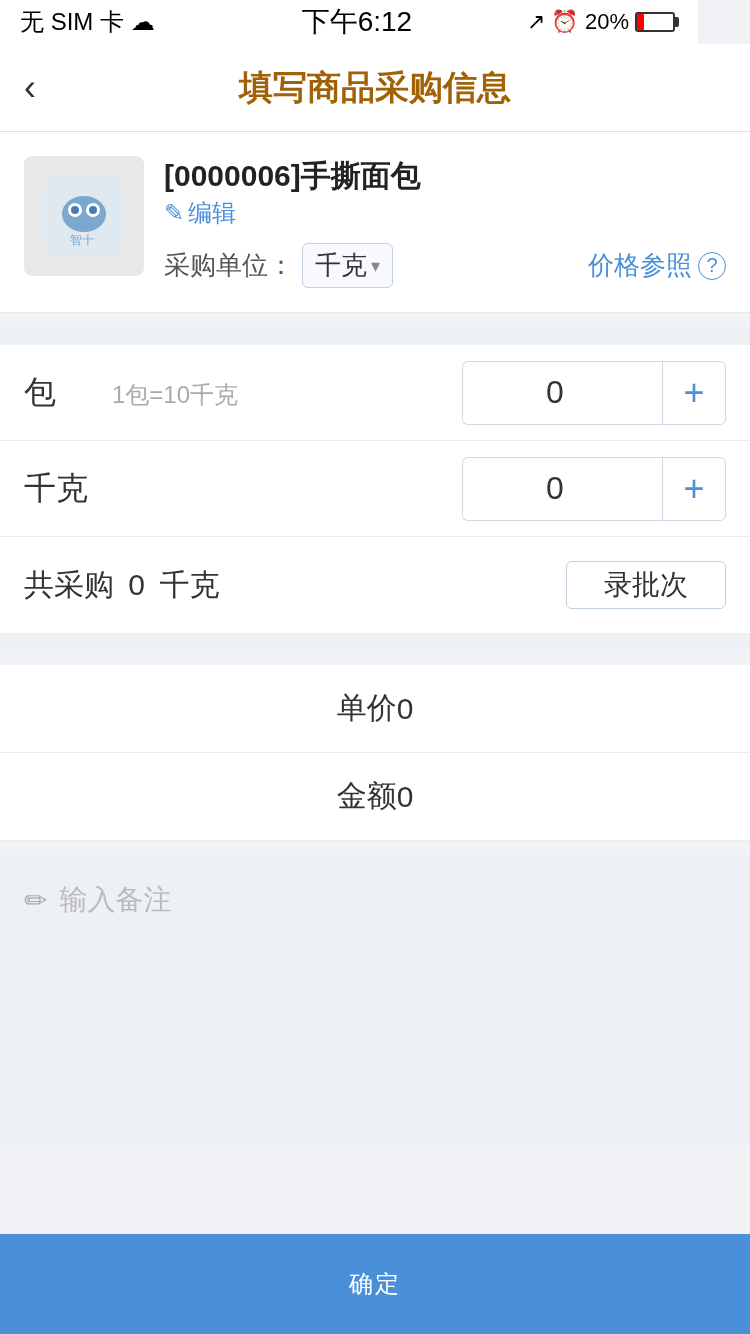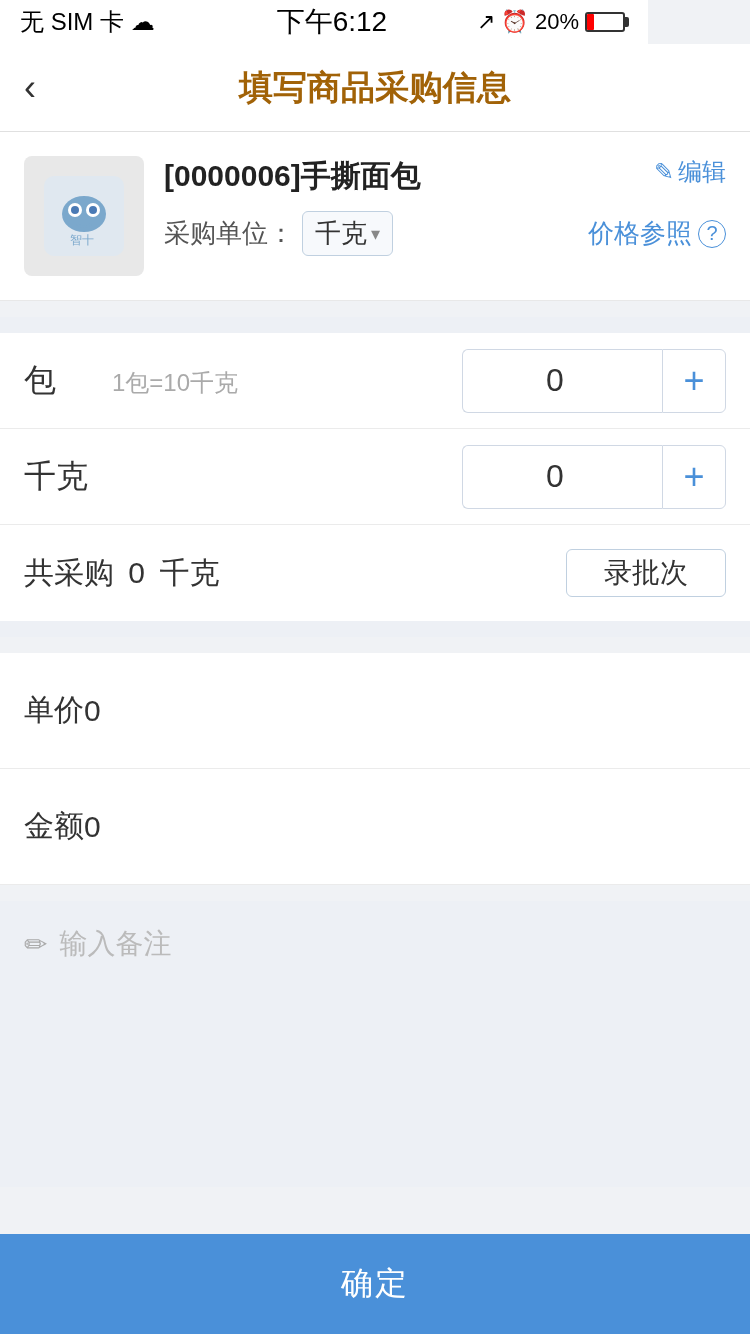--- a/index.html
+++ b/index.html
@@ -8,21 +8,21 @@
       width: 750px;
       min-height: 1334px;
       font-family: -apple-system, "PingFang SC", "Helvetica Neue", sans-serif;
       background: #f0f2f5;
       font-size: 28px;
       color: #333;
     }
 
     
     .status-bar {
-      width: 648px;
+      width: 698px;
       height: 44px;
       background: #fff;
       display: flex;
       align-items: center;
       justify-content: space-between;
       padding: 0 20px;
       font-size: 24px;
       color: #000;
     }
     .status-left { display: flex; align-items: center; gap: 8px; }
@@ -87,20 +87,21 @@
       color: #0f172a;
       font-size: 40px;
       text-align: right;
     }
     .product-info { flex: 1; }
     .product-header {
       display: flex;
       justify-content: space-between;
       align-items: flex-start;
       margin-bottom: 14px;
+      flex-direction: column;
     }
     .product-name { font-size: 30px; font-weight: 600; color: #222; }
     .edit-btn {
       display: flex; align-items: center; gap: 4px;
       color: #4a90d9; font-size: 24px; cursor: pointer;
     }
     .product-footer {
       display: flex;
       align-items: center;
       justify-content: space-between;
@@ -201,23 +202,23 @@
     }
 
     
     .info-section {
       background: #fff;
       margin-top: 16px;
     }
     .info-row {
       display: flex;
       align-items: center;
-      justify-content: flex-start;
+      justify-content: center;
       padding: 0 24px;
-      height: 116px;
+      height: 88px;
       border-bottom: 1px solid #ebebeb;
     }
     .info-label { font-size: 30px; color: #333; }
     .info-value { font-size: 30px; color: #333; }
 
     
     .note-section {
       background: #edf0f5;
       padding: 24px;
       margin-top: 16px;
@@ -238,21 +239,21 @@
 
     
     .confirm-btn {
       position: fixed;
       bottom: 0;
       left: 0;
       width: 750px;
       height: 100px;
       background: #4a90d9;
       color: #fff;
-      font-size: 32px;
+      font-size: 24px;
       font-weight: 500;
       display: flex;
       align-items: center;
       justify-content: center;
       cursor: pointer;
       letter-spacing: 2px;
     }
 
     .main-content {
       padding-bottom: 100px;

